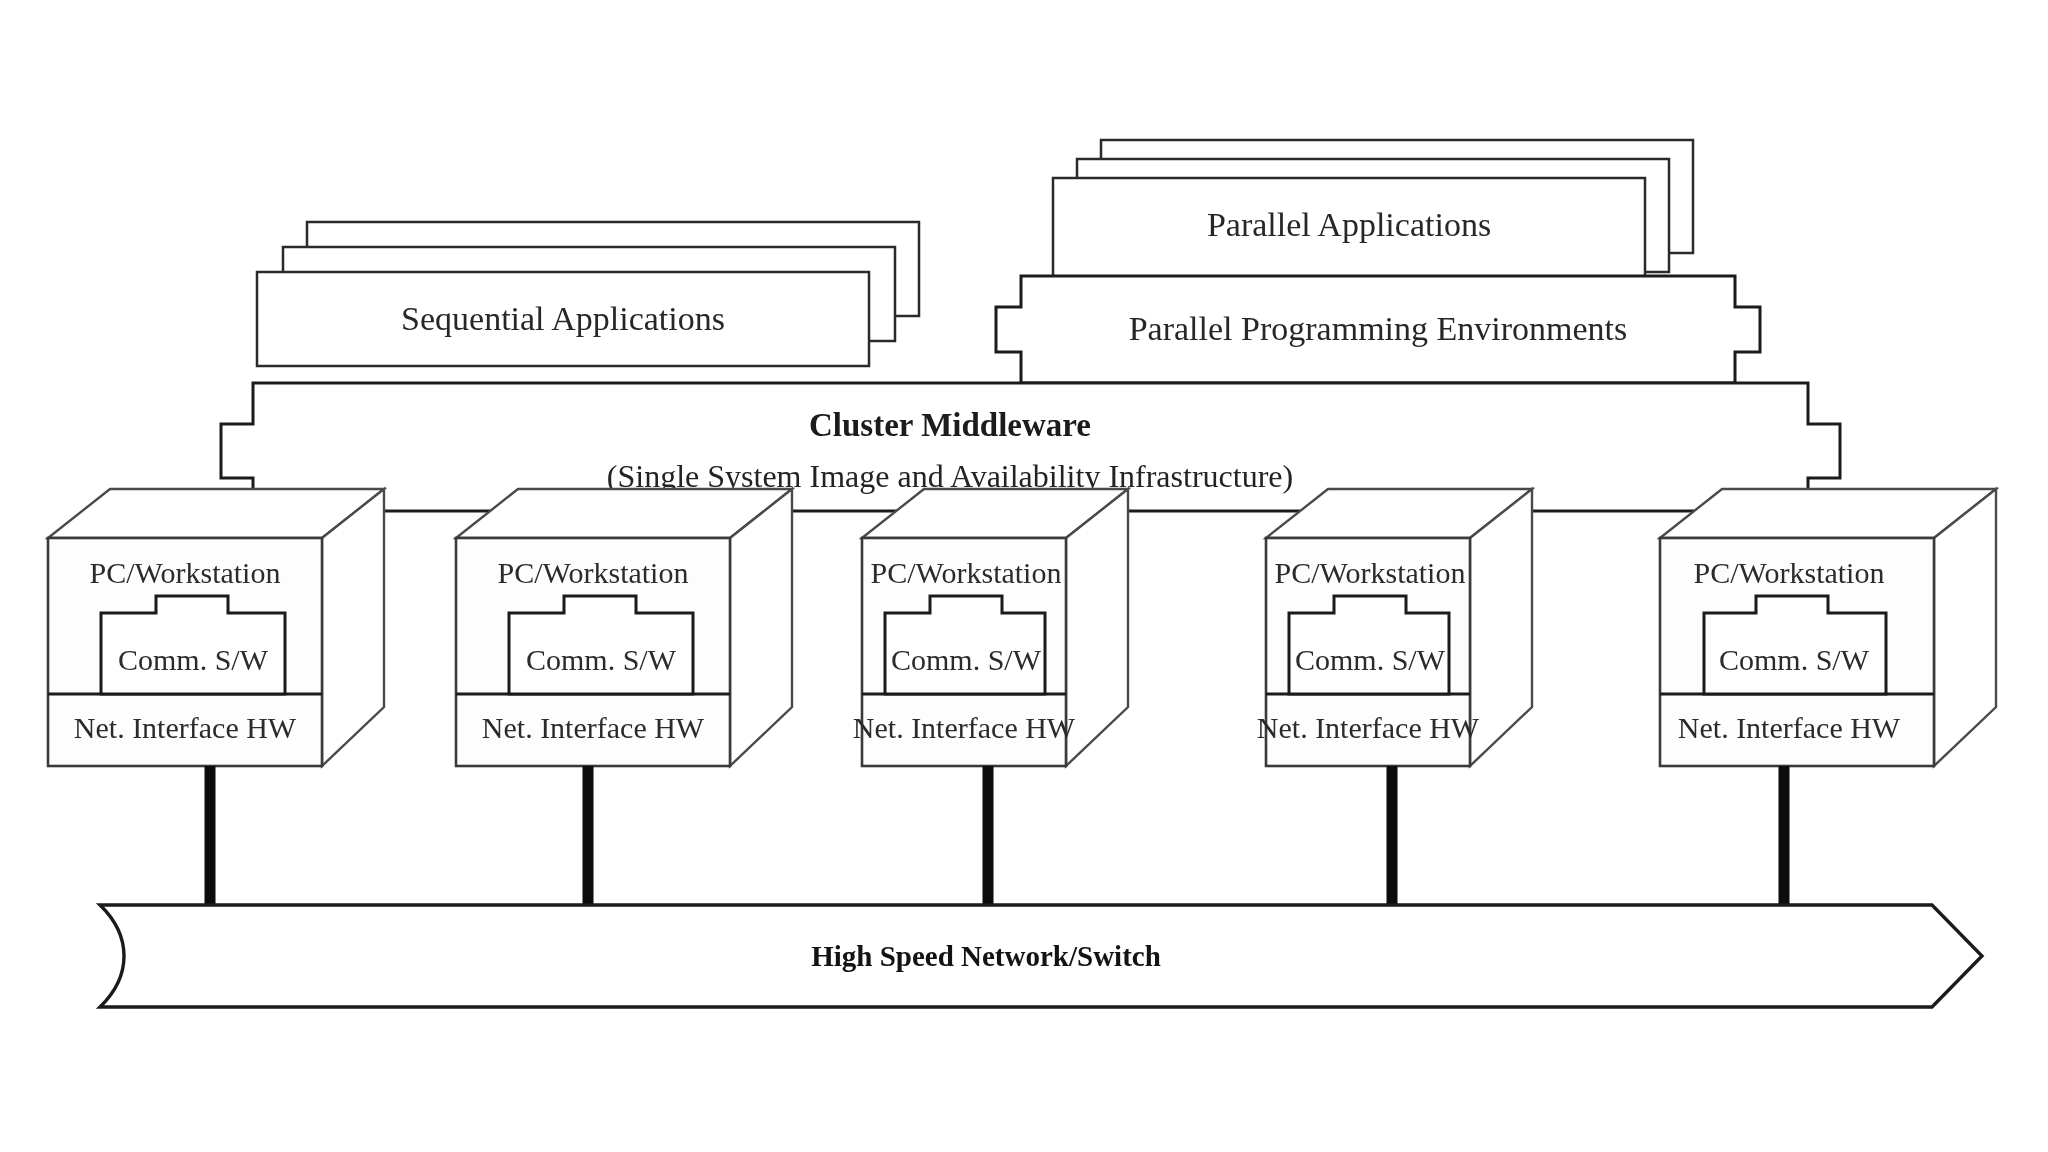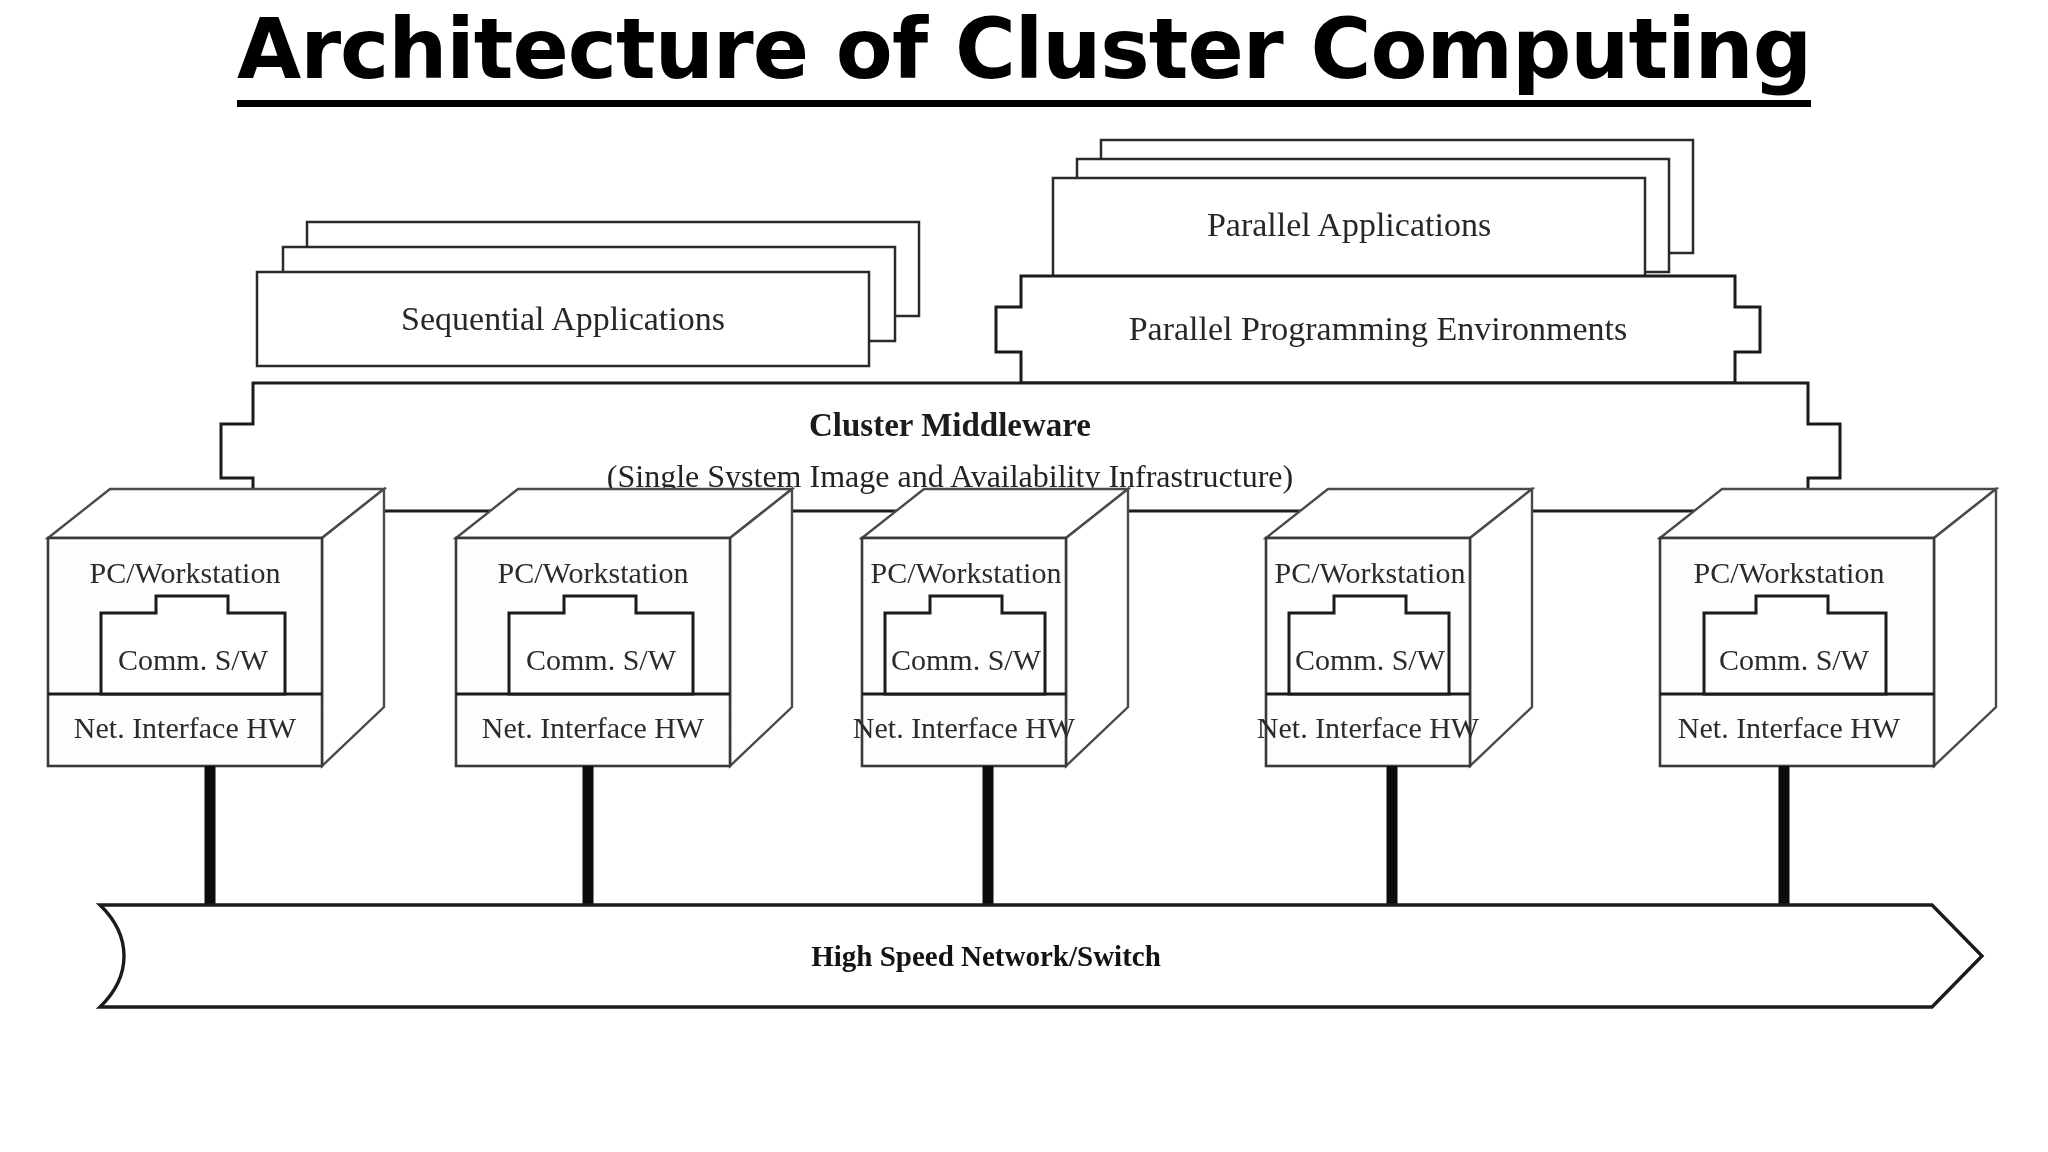--- a/index.html
+++ b/index.html
@@ -113,21 +113,20 @@
     font-size: 29px;
     font-weight: bold;
     fill: #131313;
   }
 </style>
 </head>
 <body>
 
 <div id="page">
 
-  <div id="diagram-title"><span class="underlined">Architecture of Cluster Computing</span></div>
 
   <svg id="architecture-svg" viewBox="0 0 2048 1152">
 
     <g>
       <rect class="box-outline-thin" x="307" y="222" width="612" height="94"></rect>
       <rect class="box-outline-thin" x="283" y="247" width="612" height="94"></rect>
       <rect class="box-outline-thin" x="257" y="272" width="612" height="94"></rect>
       <text class="lbl-app" x="563" y="330" text-anchor="middle">Sequential Applications</text>
     </g>
 

